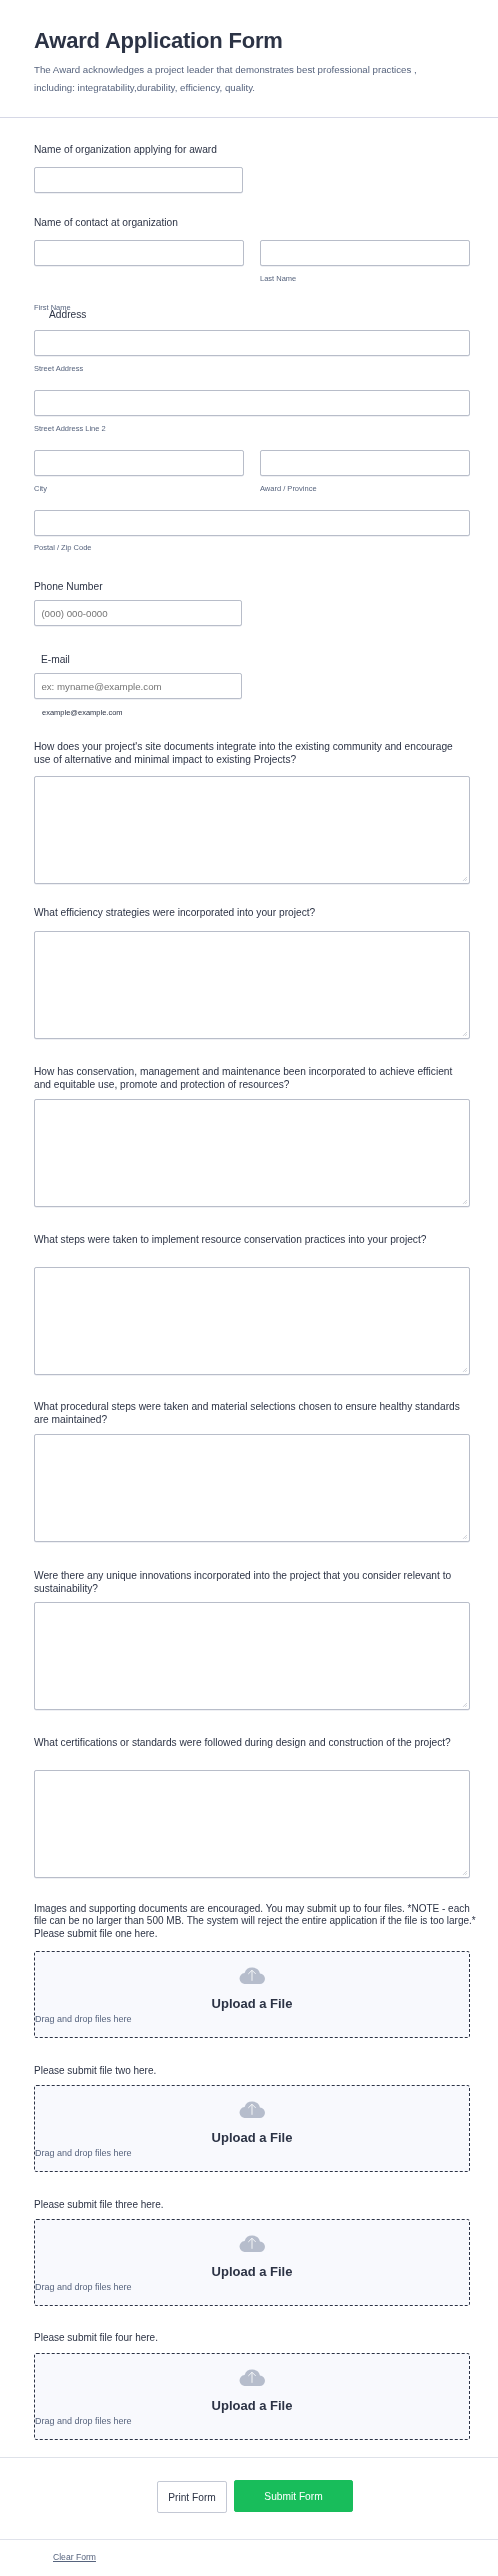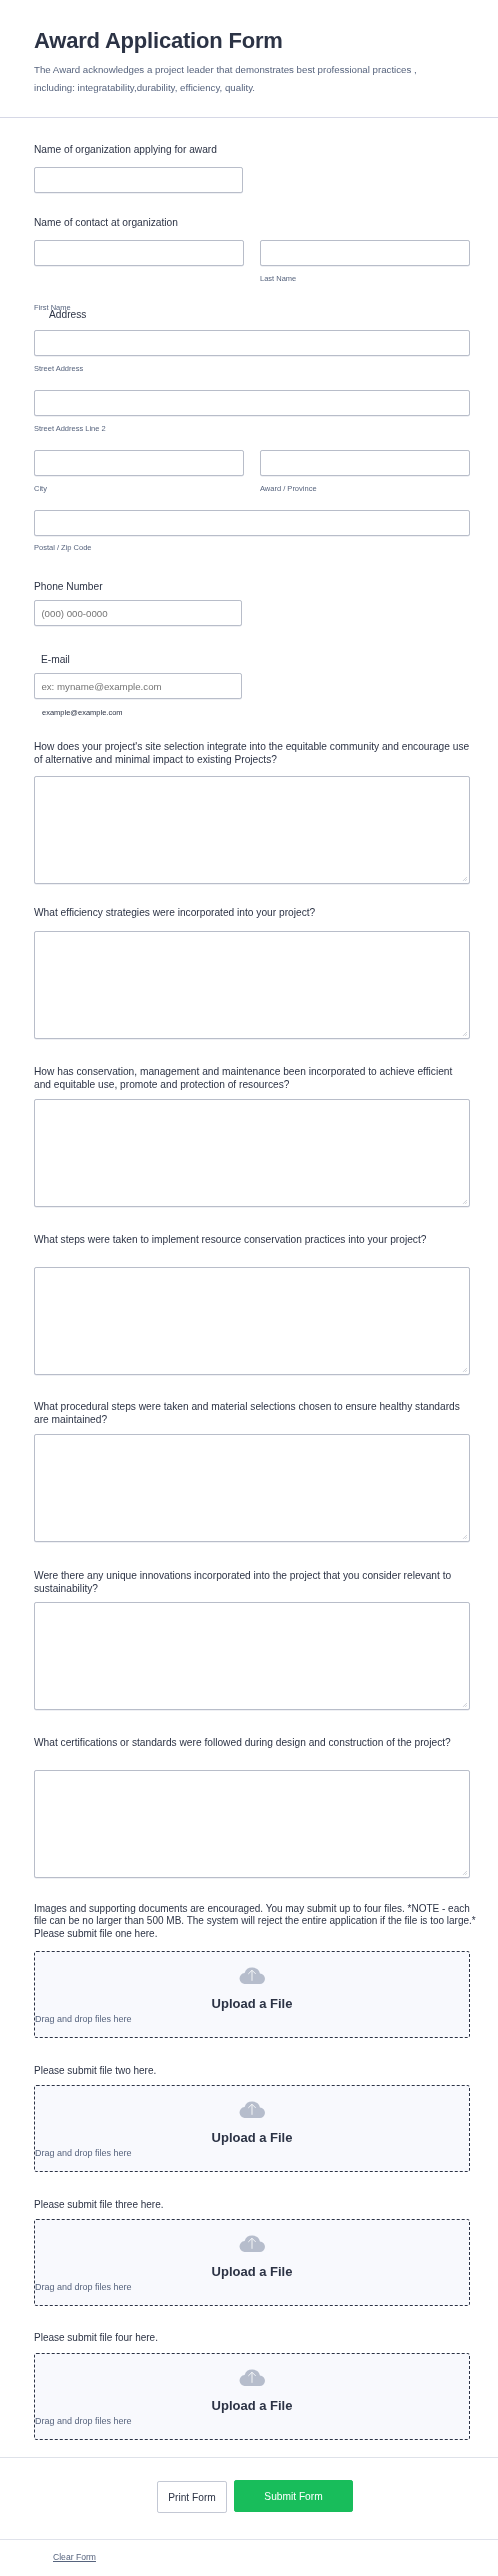--- a/index.html
+++ b/index.html
@@ -70,21 +70,21 @@
   <input class="input" style="left: 34px; top: 392px; width: 436px;">
   <div class="abs sub" style="left:34px;top:425px;">Postal / Zip Code</div>
 
   <div class="q label" style="top:462px;">Phone Number</div>
   <input class="input" style="left: 34px; top: 482px; width: 208px;" placeholder="(000) 000-0000">
 
   <div class="q label" style="top:535px;padding-left:7px;">E-mail</div>
   <input class="input" style="left: 34px; top: 555px; width: 208px;" placeholder="ex: myname@example.com">
   <div class="abs sub dark" style="left:34px;top:590px;">example@example.com</div>
 
-  <div class="q label multi" style="top:622px;width:436px;">How does your project's site selection integrate into the equitable community and encourage use of alternative and minimal impact to existing Projects?</div>
+  <div class="q label multi" style="top:622px;width:436px;">How does your project's site documents integrate into the existing community and encourage use of alternative and minimal impact to existing Projects?</div>
   <div class="textarea" style="left:34px;top:658px;width:436px;height:108px;">
     <svg class="resize" viewBox="0 0 10 10">
         <path d="M9 2 L2 9 M9 6 L6 9" stroke="#a0a6b3" stroke-width="1"></path>
       </svg>
   </div>
 
   <div class="q label" style="top:788px;width:436px;">What efficiency strategies were incorporated into your project?</div>
   <div class="textarea" style="left:34px;top:813px;width:436px;height:108px;">
     <svg class="resize" viewBox="0 0 10 10">
         <path d="M9 2 L2 9 M9 6 L6 9" stroke="#a0a6b3" stroke-width="1"></path>

